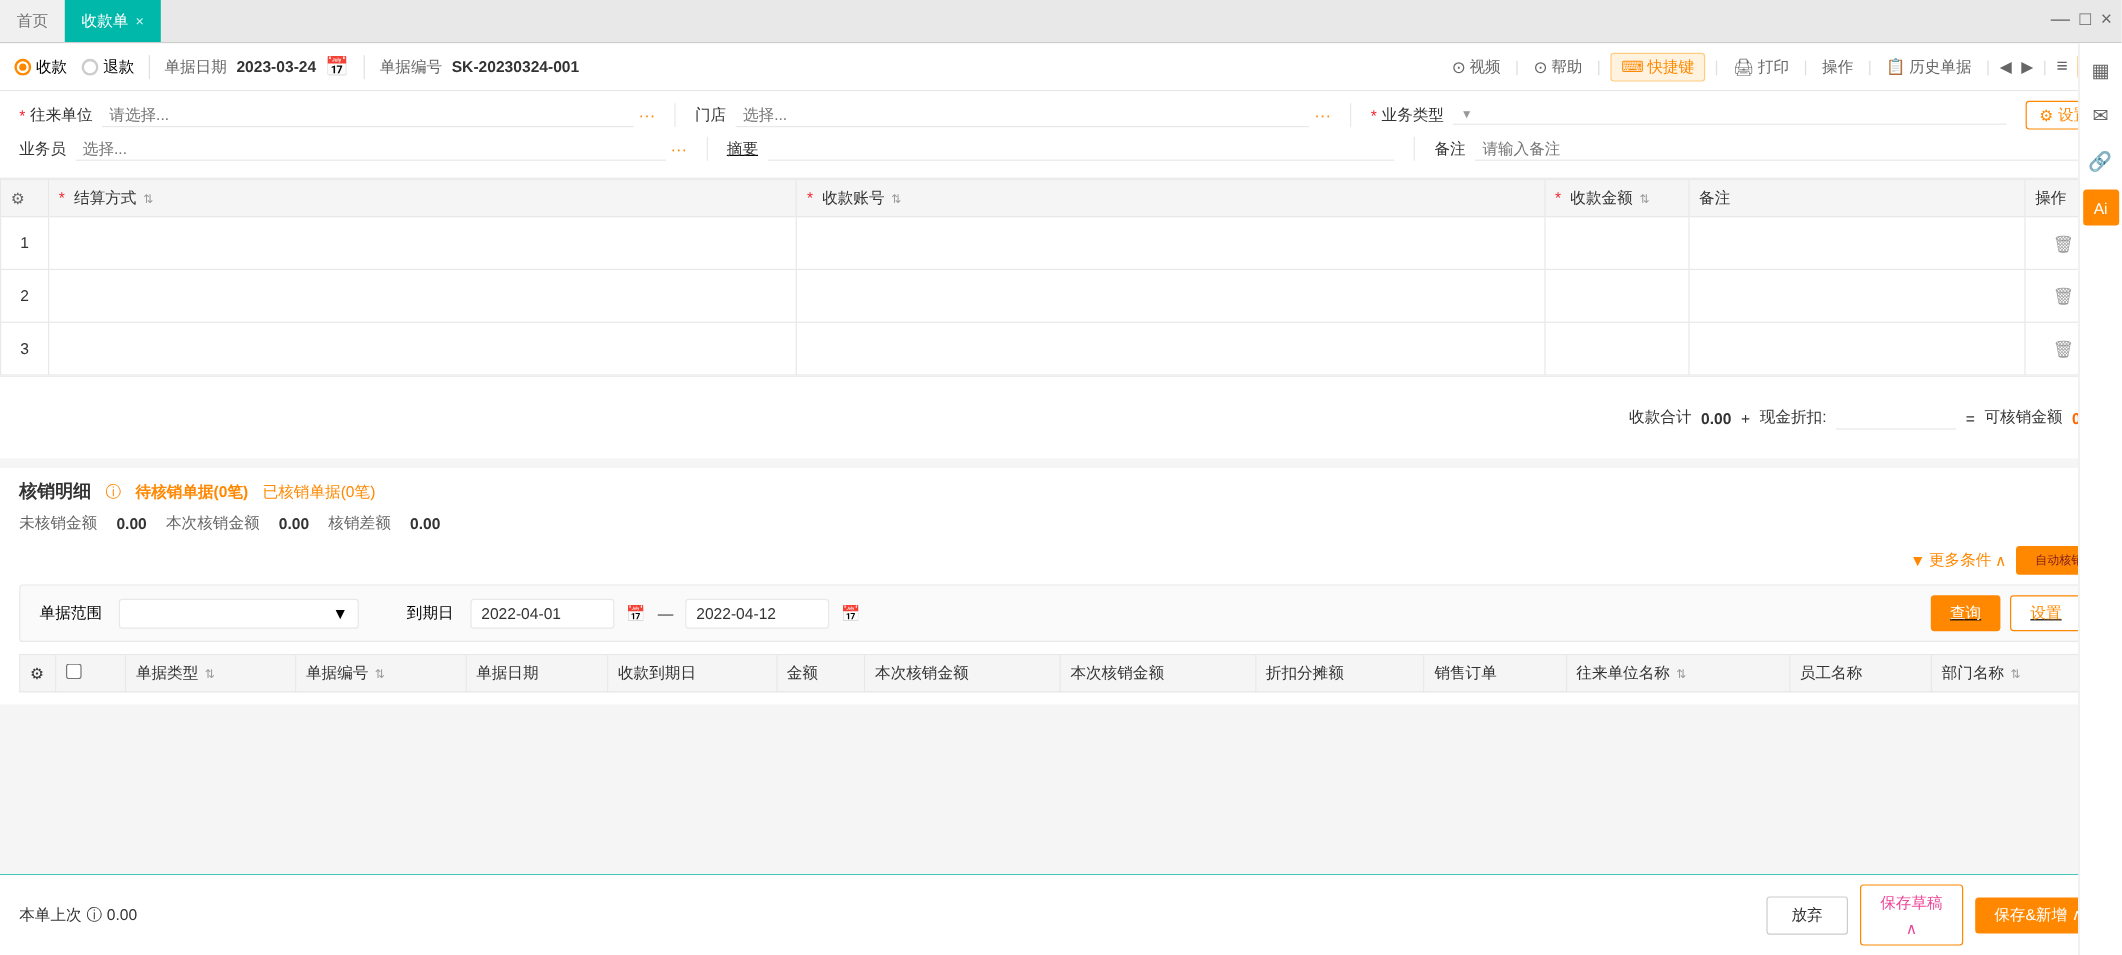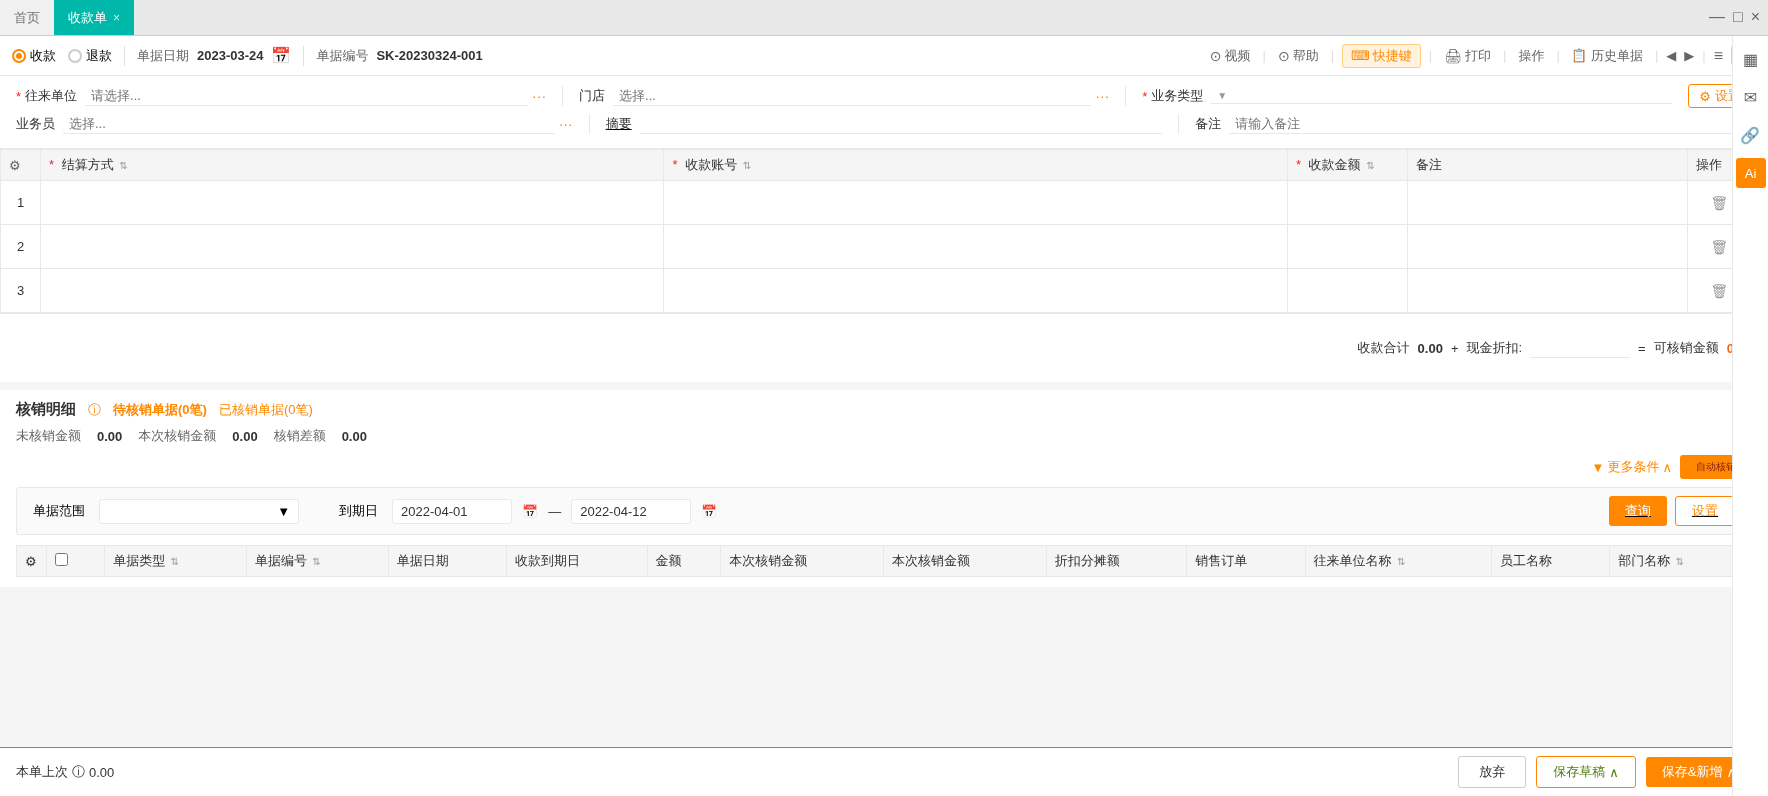--- a/index.html
+++ b/index.html
@@ -168,23 +168,23 @@
       display: flex; align-items: center; justify-content: space-between;
       background: #fff; padding: 8px 16px; border-top: 1px solid #14b8a6;
       gap: 10px; position: fixed; bottom: 0; left: 0; right: 0; z-index: 100;
     }
     .footer-left { margin-right: auto; display: flex; align-items: center; gap: 4px; color: #333; }
     .abandon-btn {
       border: 1px solid #ccc; background: #fff; color: #333; border-radius: 3px;
       padding: 6px 20px; cursor: pointer; font-size: 13px;
     }
     .save-draft-btn {
-      border: 1px solid #ff8800; background: #fff; color: #4d7c0f; border-radius: 3px;
+      border: 1px solid #ff8800; background: #fff; color: #ec4899; border-radius: 3px;
       padding: 6px 16px; cursor: pointer; font-size: 13px;
-      display: flex; align-items: center; gap: 4px;
+      display: flex; align-items: center; gap: 4px; flex-direction: column;
     }
     .save-new-btn {
       background: #ff8800; color: #fff; border: none; border-radius: 3px;
       padding: 6px 16px; cursor: pointer; font-size: 13px;
       display: flex; align-items: center; gap: 4px;
     }
 
     
     .right-sidebar {
       position: fixed; right: 0; top: 36px; width: 36px;

